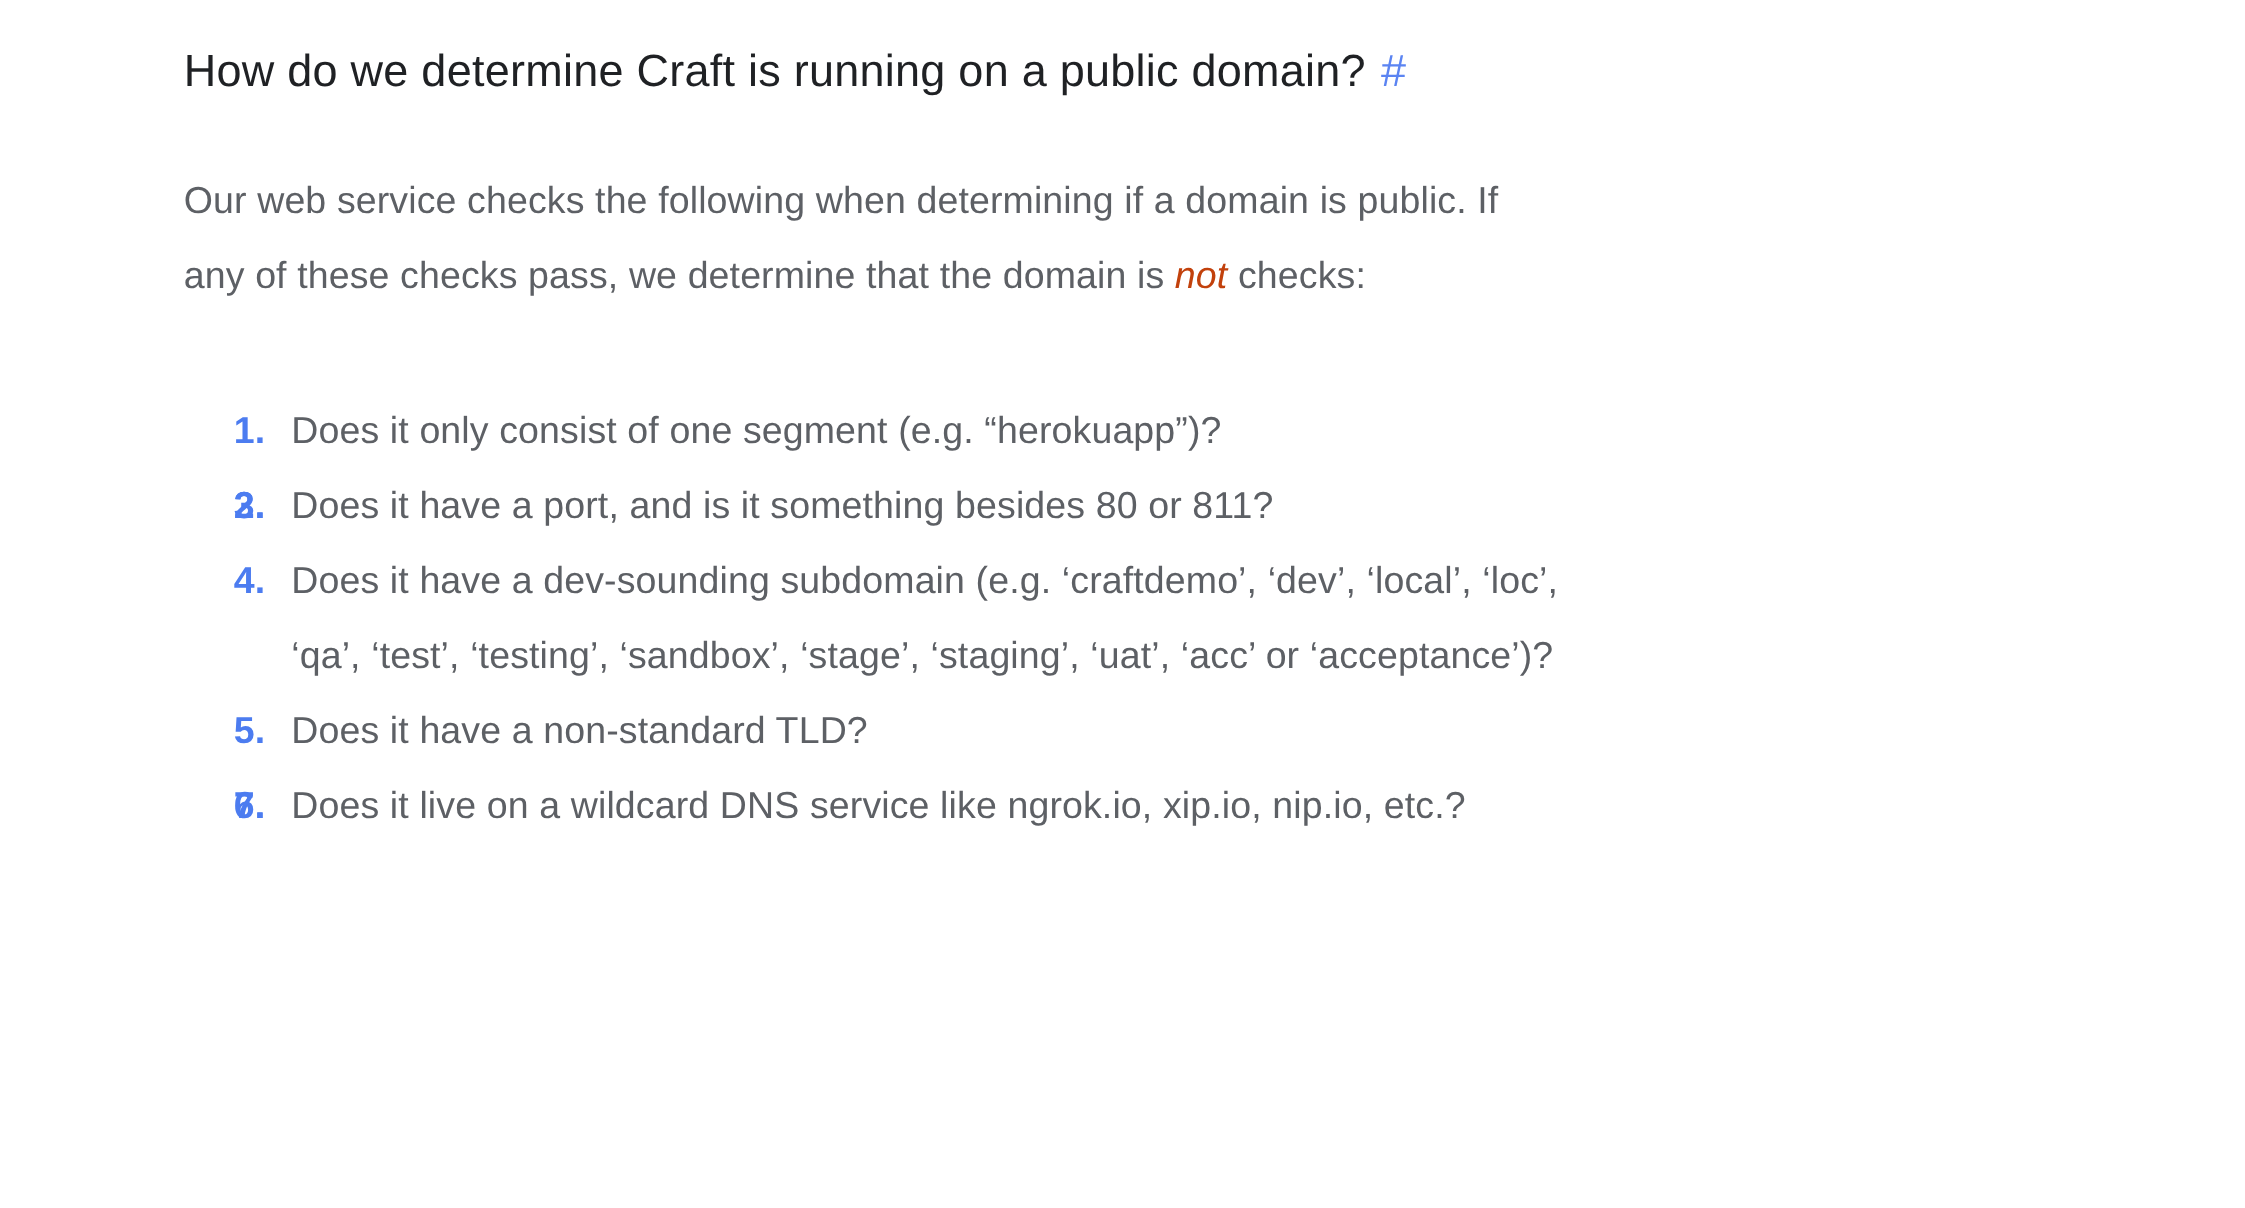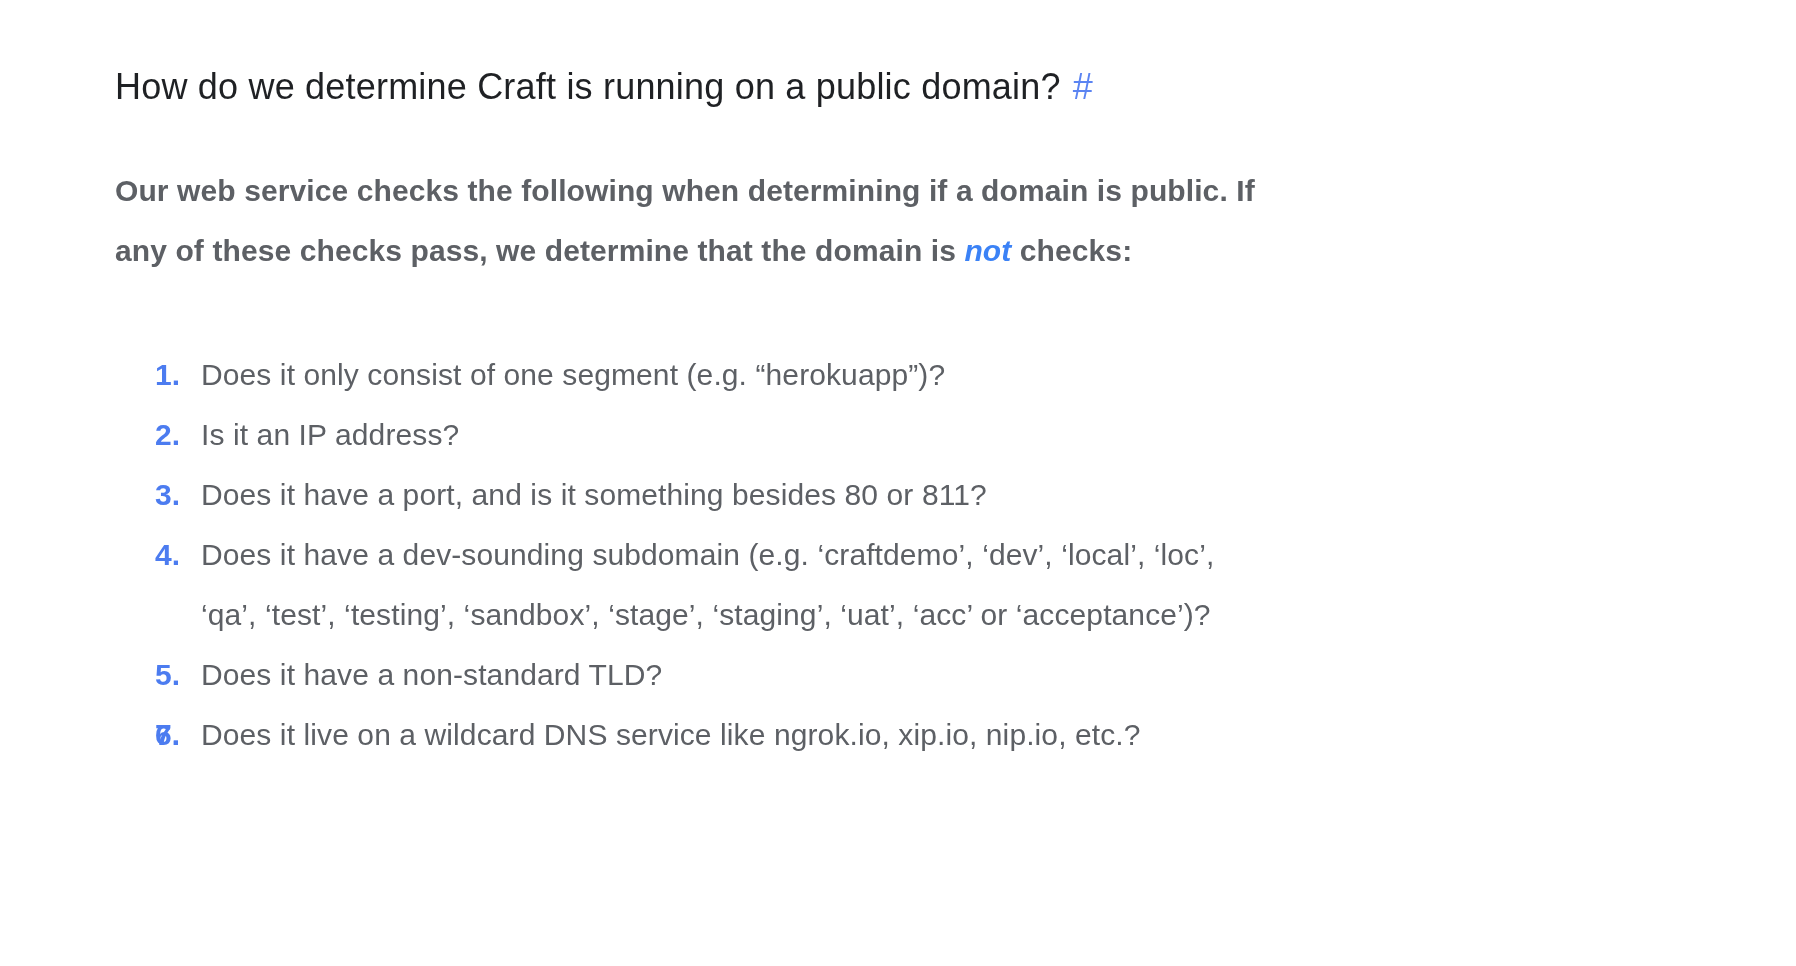--- a/index.html
+++ b/index.html
@@ -5,49 +5,50 @@
   html, body {
     margin: 0;
     padding: 0;
     background: #ffffff;
     font-family: "Liberation Sans", sans-serif;
   }
   .page {
     width: 1448px;
     min-height: 966px;
     box-sizing: border-box;
-    padding: 64px 60px 76px 115px;
+    padding: 34px 60px 76px 115px;
     background: #ffffff;
+    margin-left: 32px;
   }
   h1.section-heading {
     margin: 0 0 50px 0;
     font-size: 36px;
     line-height: 1.3;
     font-weight: 400;
     color: #1f2124;
     letter-spacing: 0.2px;
   }
   .anchor-link {
     color: #5b84f2;
     text-decoration: none;
     margin-left: 12px;
     font-weight: 400;
   }
   .intro-paragraph {
     margin: 0 0 64px 0;
     font-size: 30px;
     line-height: 60px;
-    font-weight: 700;
+    font-weight: 400;
     color: #5d6065;
     white-space: pre-line;
     letter-spacing: 0.1px;
   }
   .intro-paragraph em {
     font-style: italic;
-    color: #3b82f6;
+    color: #c2410c;
   }
   ol.checks-list {
     list-style: none;
     margin: 0;
     padding: 0 0 0 86px;
     font-size: 30px;
     line-height: 60px;
     color: #5d6065;
     letter-spacing: 0.1px;
   }
@@ -77,21 +78,20 @@
   <p class="intro-paragraph"><span>Our web service checks the following when determining if a domain is public. If
 any of these checks pass, we determine that the domain is </span><em>not</em><span> checks:</span></p>
 
   <ol class="checks-list">
     <li>
       <span class="list-item-number">1.</span>
       <span class="list-item-text">Does it only consist of one segment (e.g. “herokuapp”)?</span>
     </li>
     <li>
       <span class="list-item-number">2.</span>
-      <span class="list-item-text">Is it an IP address?</span>
     </li>
     <li>
       <span class="list-item-number">3.</span>
       <span class="list-item-text">Does it have a port, and is it something besides 80 or 811?</span>
     </li>
     <li>
       <span class="list-item-number">4.</span>
       <span class="list-item-text">Does it have a dev-sounding subdomain (e.g. ‘craftdemo’, ‘dev’, ‘local’, ‘loc’,
 ‘qa’, ‘test’, ‘testing’, ‘sandbox’, ‘stage’, ‘staging’, ‘uat’, ‘acc’ or ‘acceptance’)?</span>
     </li>

